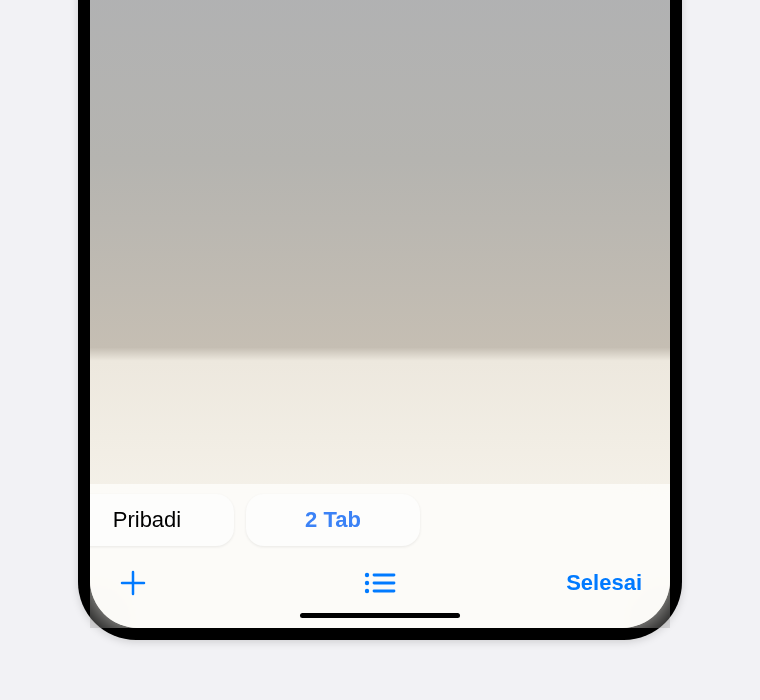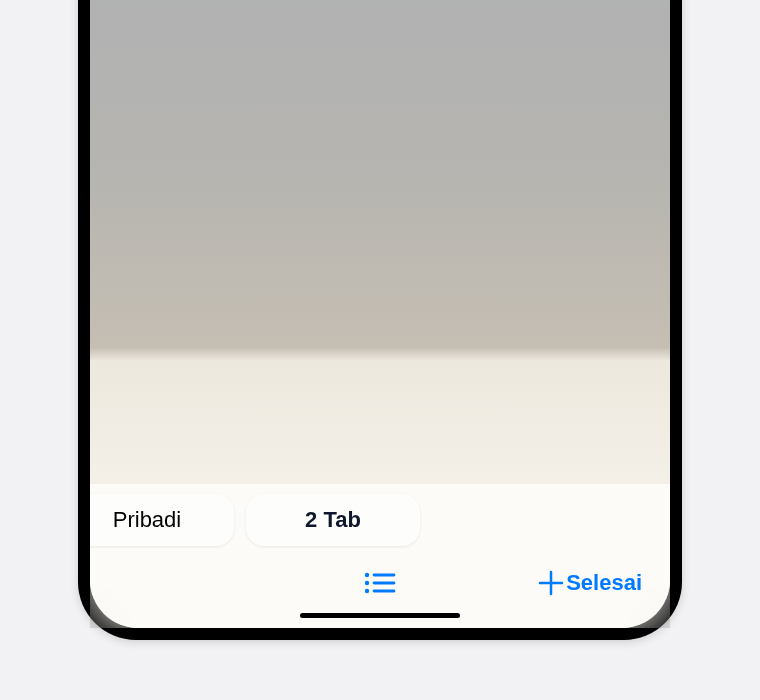--- a/index.html
+++ b/index.html
@@ -57,28 +57,28 @@
       min-width: 174px;
       text-align: center;
       box-shadow: 0 1px 3px rgba(0,0,0,0.08);
     }
     .tab-group-inactive {
       color: #000000;
       font-size: 22px;
       font-weight: 400;
     }
     .tab-group-active {
-      color: #0f172a;
+      color: #3b82f6;
       font-size: 22px;
       font-weight: 600;
     }
     .toolbar {
       display: flex;
       align-items: center;
-      justify-content: flex-end;
+      justify-content: space-between;
       padding: 12px 28px 30px 28px;
     }
     .toolbar-left, .toolbar-center, .toolbar-right {
       display: flex;
       align-items: center;
     }
     .toolbar-center {
       position: absolute;
       left: 50%;
       transform: translateX(-50%);

